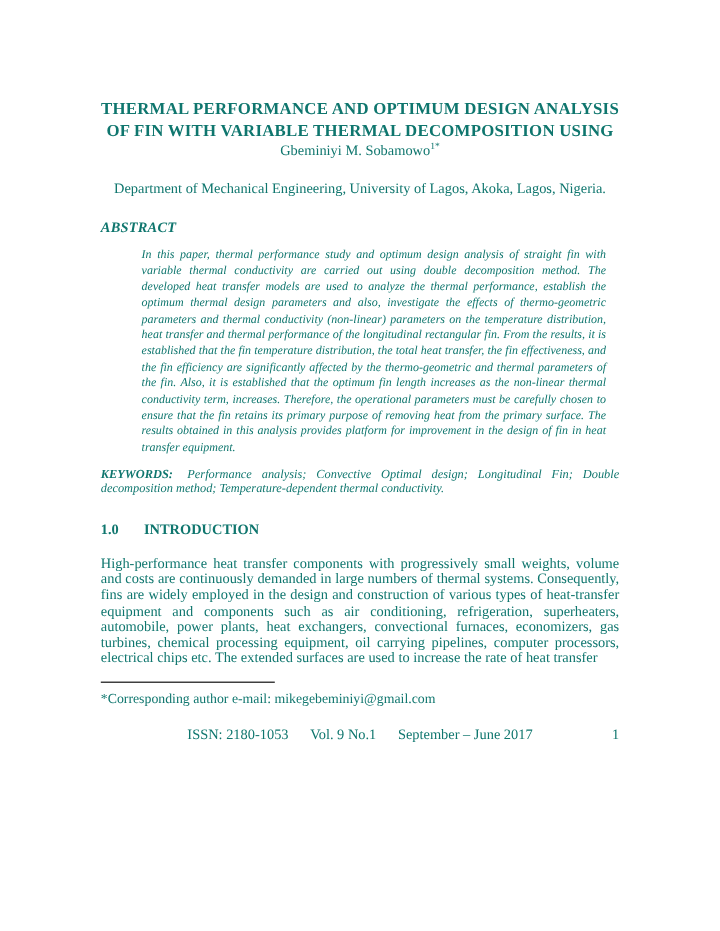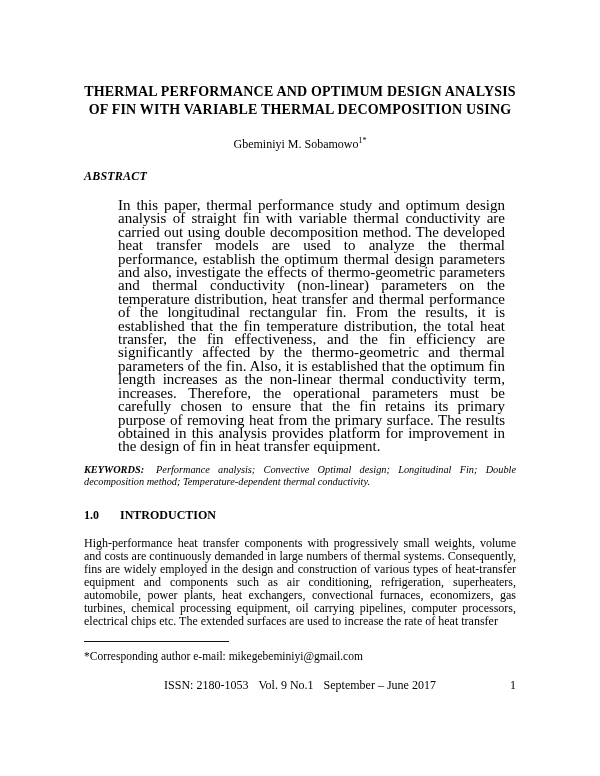--- a/index.html
+++ b/index.html
@@ -3,58 +3,58 @@
 <meta charset="utf-8">
 <style>
   * { margin: 0; padding: 0; box-sizing: border-box; }
   html, body { background: #ffffff; }
   .page {
     position: relative;
     width: 600px;
     height: 776px;
     background: #ffffff;
     font-family: "Liberation Serif", serif;
-    color: #000000;
+    color: #0f766e;
     padding: 83px 84px 0 84px;
     overflow: hidden;
   }
   .title {
     text-align: center;
     font-weight: bold;
     font-size: 14px;
     line-height: 17.5px;
     letter-spacing: 0.2px;
   }
   .author-line {
     text-align: center;
     font-size: 12px;
-    margin-top: 19px;
   }
   .author-line sup {
     font-size: 8px;
     vertical-align: super;
     line-height: 0;
   }
   .affiliation {
     text-align: center;
     font-size: 12px;
     margin-top: 17px;
   }
   .abstract-heading {
     font-weight: bold;
     font-style: italic;
     font-size: 12px;
     margin-top: 17px;
     letter-spacing: 0.2px;
   }
   .abstract-body {
-    font-size: 15px;
+    font-style: italic;
+    font-size: 10px;
     line-height: 13.4px;
     text-align: justify;
-    margin-top: 15px;
+    margin-top: 9px;
     margin-left: 34px;
     margin-right: 11px;
   }
   .keywords {
     font-size: 10.3px;
     font-style: italic;
     line-height: 12px;
     text-align: justify;
     margin-top: 10px;
   }
@@ -89,40 +89,41 @@
   }
   .footer {
     position: relative;
     margin-top: 16px;
     font-size: 12px;
     height: 16px;
   }
   .footer-center {
     display: flex;
     justify-content: center;
-    gap: 10px;
+    gap: 18px;
   }
   .footer-pagenum {
     position: absolute;
     right: 0;
     top: 0;
   }
 </style>
 </head>
 <body>
 
 <div class="page">
 
   <div class="title">
     <div>THERMAL PERFORMANCE AND OPTIMUM DESIGN ANALYSIS</div>
     <div>OF FIN WITH VARIABLE THERMAL DECOMPOSITION USING</div>
   </div>
 
   <div class="author-line"><span>Gbeminiyi M. Sobamowo</span><sup>1*</sup></div>
 
+  <div class="affiliation">Department of Mechanical Engineering, University of Lagos, Akoka, Lagos, Nigeria.</div>
 
   <div class="abstract-heading">ABSTRACT</div>
 
   <div class="abstract-body">In this paper, thermal performance study and optimum design analysis of straight fin with variable thermal conductivity are carried out using double decomposition method. The developed heat transfer models are used to analyze the thermal performance, establish the optimum thermal design parameters and also, investigate the effects of thermo-geometric parameters and thermal conductivity (non-linear) parameters on the temperature distribution, heat transfer and thermal performance of the longitudinal rectangular fin. From the results, it is established that the fin temperature distribution, the total heat transfer, the fin effectiveness, and the fin efficiency are significantly affected by the thermo-geometric and thermal parameters of the fin. Also, it is established that the optimum fin length increases as the non-linear thermal conductivity term, increases. Therefore, the operational parameters must be carefully chosen to ensure that the fin retains its primary purpose of removing heat from the primary surface.  The results obtained in this analysis provides platform for improvement in the design of fin in heat transfer equipment.</div>
 
   <div class="keywords"><span class="kw-label">KEYWORDS:</span><span>Performance analysis; Convective Optimal design; Longitudinal Fin; Double decomposition method; Temperature-dependent thermal conductivity.</span></div>
 
   <div class="section-heading"><span class="sec-num">1.0</span><span>INTRODUCTION</span></div>
 
   <div class="intro-body">High-performance heat transfer components with progressively small weights, volume and costs are continuously demanded in large numbers of thermal systems.  Consequently, fins are widely employed in the design and construction of various types of heat-transfer equipment and components such as air conditioning, refrigeration, superheaters, automobile, power plants, heat exchangers, convectional furnaces, economizers, gas turbines, chemical processing equipment, oil carrying pipelines, computer processors, electrical chips etc. The extended surfaces are used to increase the rate of heat transfer</div>

